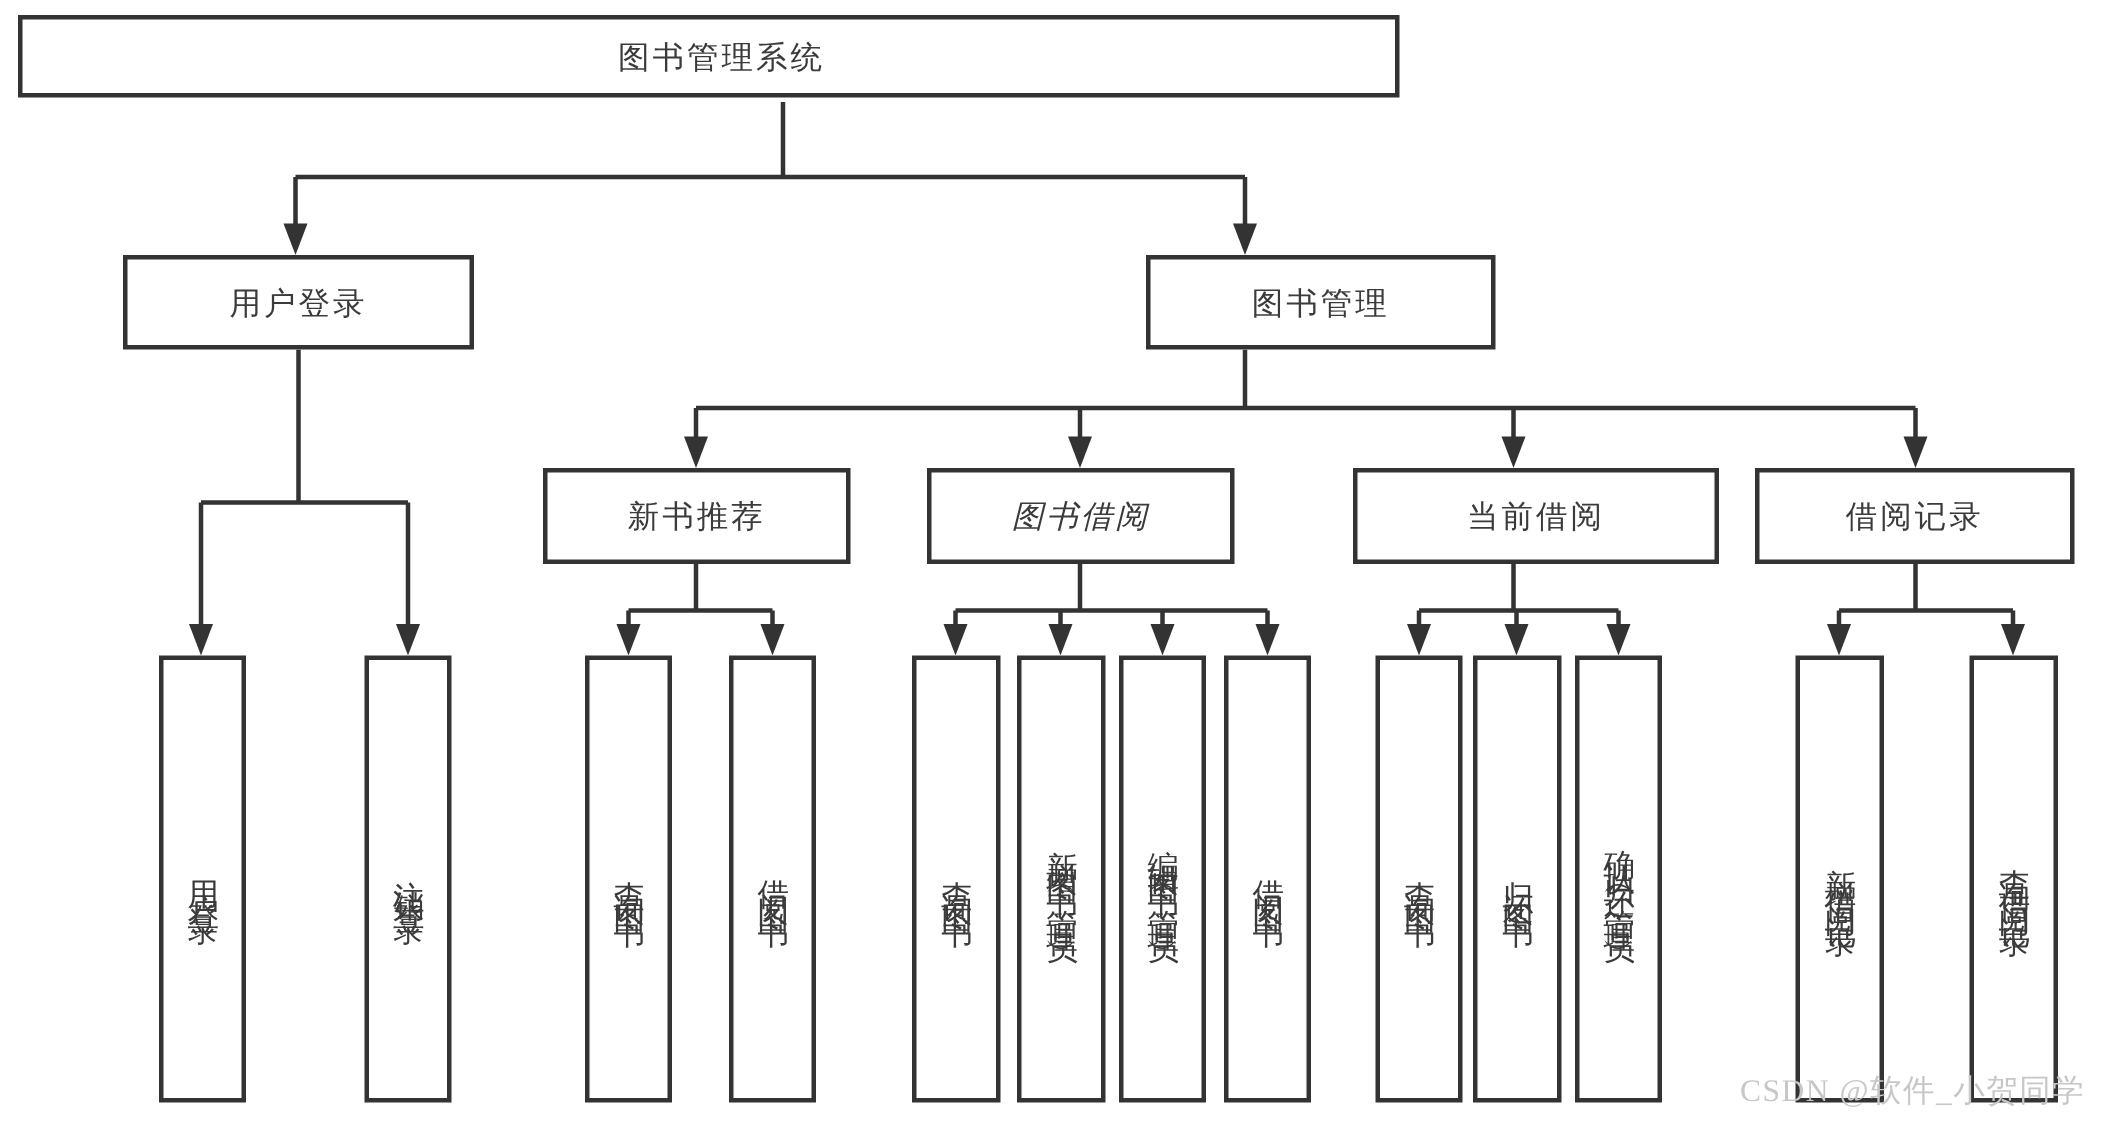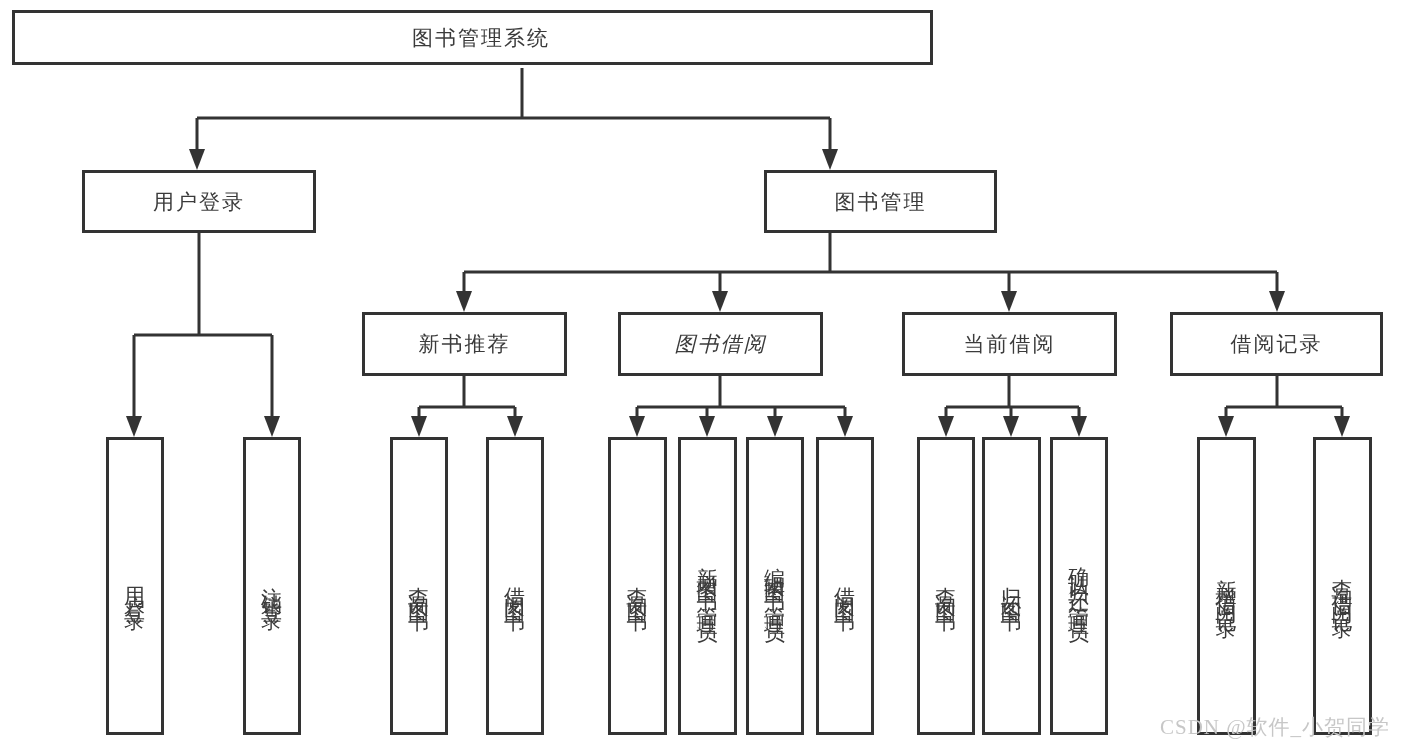--- a/index.html
+++ b/index.html
@@ -107,21 +107,21 @@
   <div class="node h-node" style="left:716px;top:170px;width:233px;height:63px;margin-left:48px;">
     <span>图书管理</span>
   </div>
 
   <div class="node h-node" style="left:362px;top:312px;width:205px;height:64px;">
     <span>新书推荐</span>
   </div>
   <div class="node h-node" style="left:618px;top:312px;width:205px;height:64px;font-style:italic;">
     <span>图书借阅</span>
   </div>
-  <div class="node h-node" style="left:902px;top:312px;width:215px;height:64px;">
+  <div class="node h-node" style="left:902px;top:312px;width:244px;height:64px;">
     <span>当前借阅</span>
   </div>
   <div class="node h-node" style="left:1170px;top:312px;width:213px;height:64px;">
     <span>借阅记录</span>
   </div>
 
   <div class="node v-node" style="left:106px;top:437px;width:58px;height:298px;">
     <span>用户登录</span>
   </div>
   <div class="node v-node" style="left:243px;top:437px;width:58px;height:298px;">

